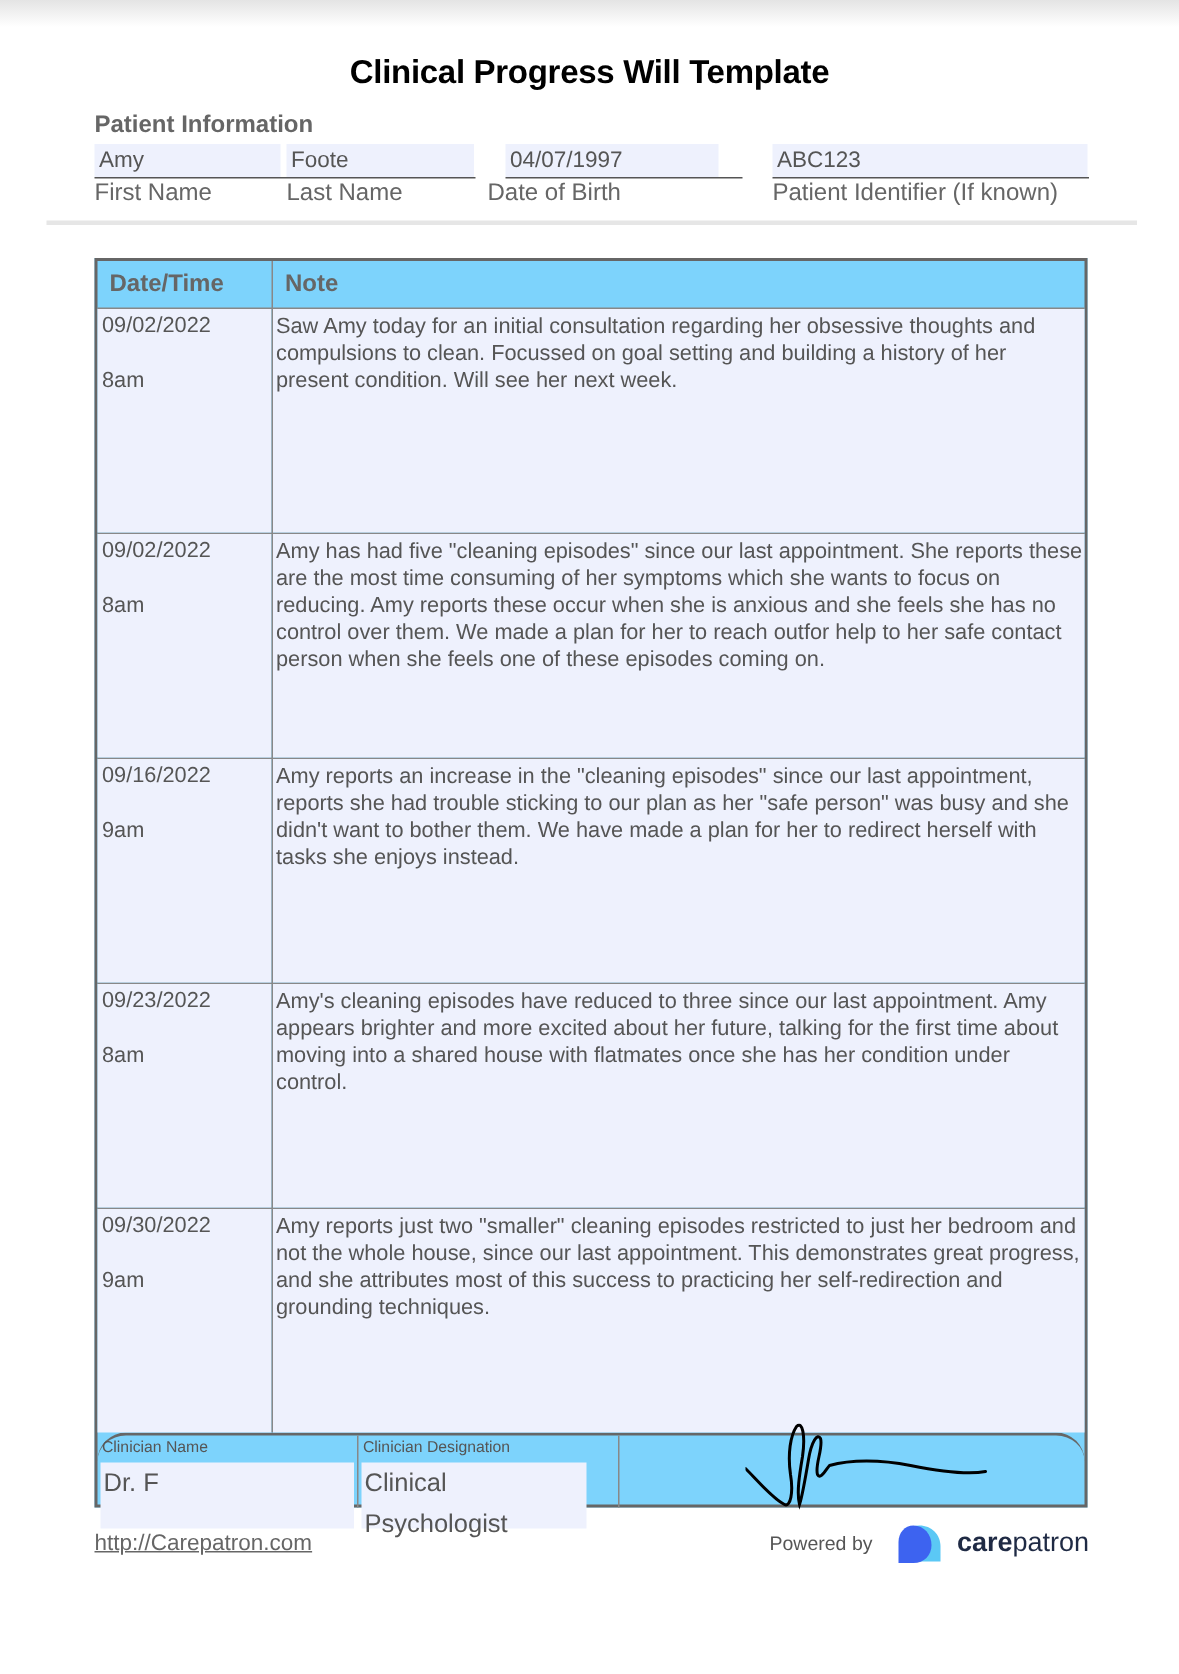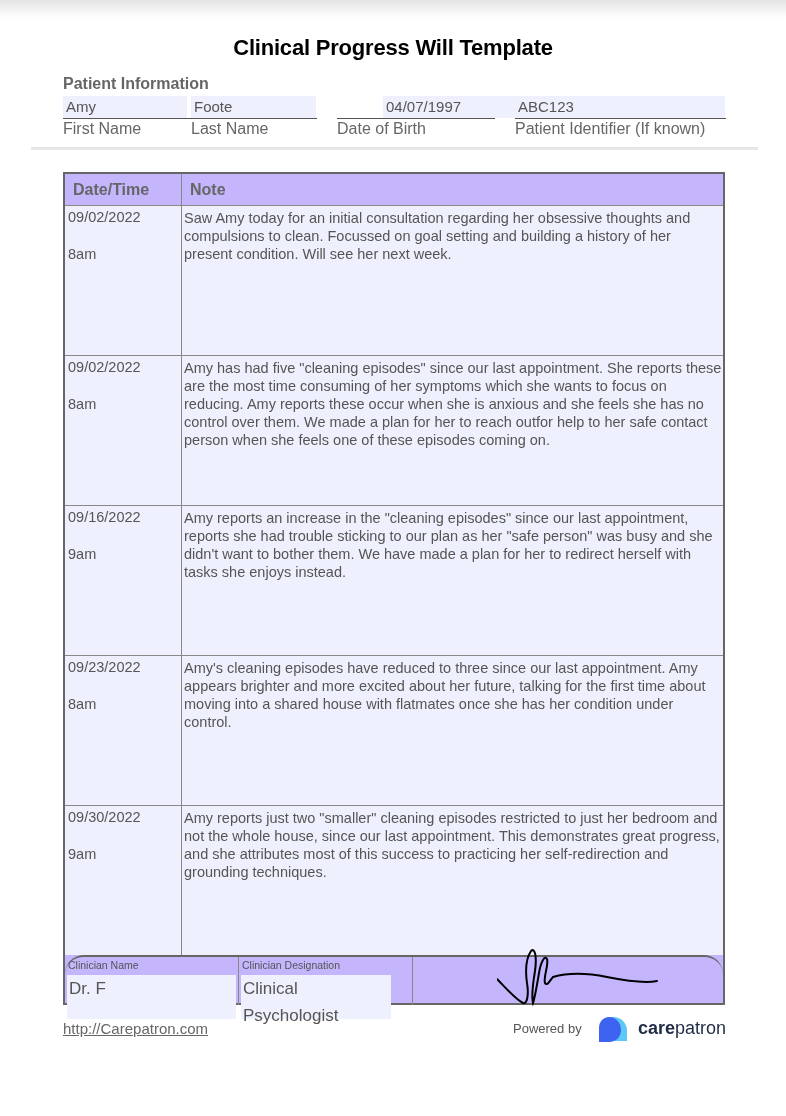--- a/index.html
+++ b/index.html
@@ -10,21 +10,21 @@
   .title { position: absolute; top: 35px; left: 0; width: 786px; text-align: center;
     font-size: 22px; font-weight: bold; color: #000; letter-spacing: -0.2px; }
   .section-label { position: absolute; top: 75px; left: 63px; font-size: 16px; font-weight: bold; color: #666; }
   .field { position: absolute; top: 96px; height: 22px; background: #eef1fd; font-size: 15px; color: #555;
     padding-left: 3px; line-height: 22px; }
   .field-line { position: absolute; top: 118px; height: 1px; background: #555; }
   .field-caption { position: absolute; top: 120px; font-size: 16px; color: #666; }
   .divider { position: absolute; top: 147px; left: 31px; width: 727px; height: 3px; background: #e6e6e6; }
 
   .table { position: absolute; left: 63px; top: 172px; width: 662px; height: 833px;
-    border: 2px solid #666; background: #c4b5fd; }
+    border: 2px solid #666; background: #7dd3fc; }
   .thead { position: absolute; left: 0; top: 0; width: 658px; height: 32px; border-bottom: 1px solid #888; }
   .th { position: absolute; top: 7px; font-size: 16px; font-weight: bold; color: #666; }
   .col-div { position: absolute; left: 116px; top: 0; width: 1px; height: 781px; background: #888; }
   .row { position: absolute; left: 0; width: 658px; height: 150px; border-bottom: 1px solid #888; }
   .row .date-cell { position: absolute; left: 0; top: 0; width: 116px; height: 149px; background: #eef1fd; }
   .row .note-cell { position: absolute; left: 117px; top: 0; width: 541px; height: 149px; background: #eef1fd; }
   .date { position: absolute; left: 3px; top: 3px; font-size: 14.5px; color: #555; }
   .time { position: absolute; left: 3px; top: 40px; font-size: 14.5px; color: #555; }
   .note { position: absolute; left: 2px; top: 3px; width: 538px; font-size: 14.5px; line-height: 18px; color: #555; }
 
@@ -50,23 +50,23 @@
 <h1 class="title">Clinical Progress Will Template</h1>
 
 <div class="section-label">Patient Information</div>
 
 <div class="field" style="left:63px;width:124px;">Amy</div>
 <div class="field" style="left:191px;width:125px;">Foote</div>
 <div class="field-line" style="left:63px;width:254px;"></div>
 <div class="field-caption" style="left:63px;">First Name</div>
 <div class="field-caption" style="left:191px;">Last Name</div>
 
-<div class="field" style="left:337px;width:142px;margin-left:46px;">04/07/1997</div>
+<div class="field" style="left:337px;width:142px;">04/07/1997</div>
 <div class="field-line" style="left:337px;width:158px;"></div>
-<div class="field-caption" style="left:337px;">Date of Birth</div>
+<div class="field-caption" style="left:325px;">Date of Birth</div>
 
 <div class="field" style="left:515px;width:210px;">ABC123</div>
 <div class="field-line" style="left:515px;width:211px;"></div>
 <div class="field-caption" style="left:515px;">Patient Identifier (If known)</div>
 
 <div class="divider"></div>
 
 <div class="table">
   <div class="thead">
     <span class="th" style="left:8px;">Date/Time</span>

